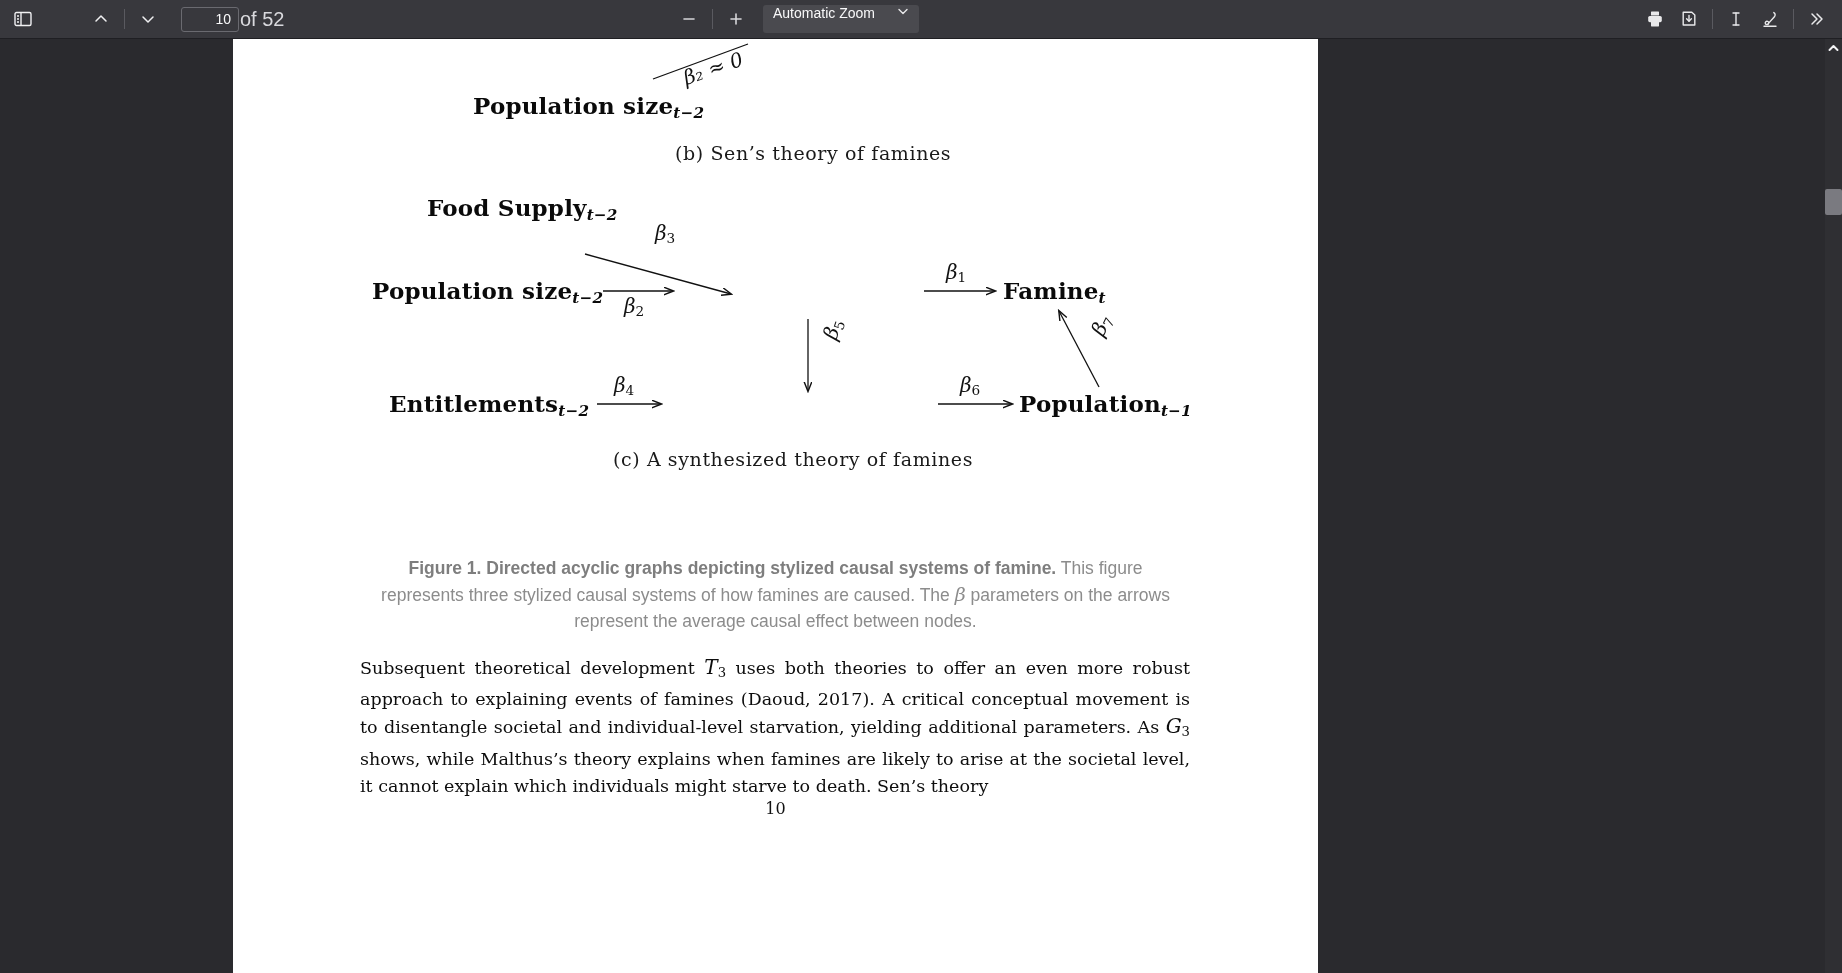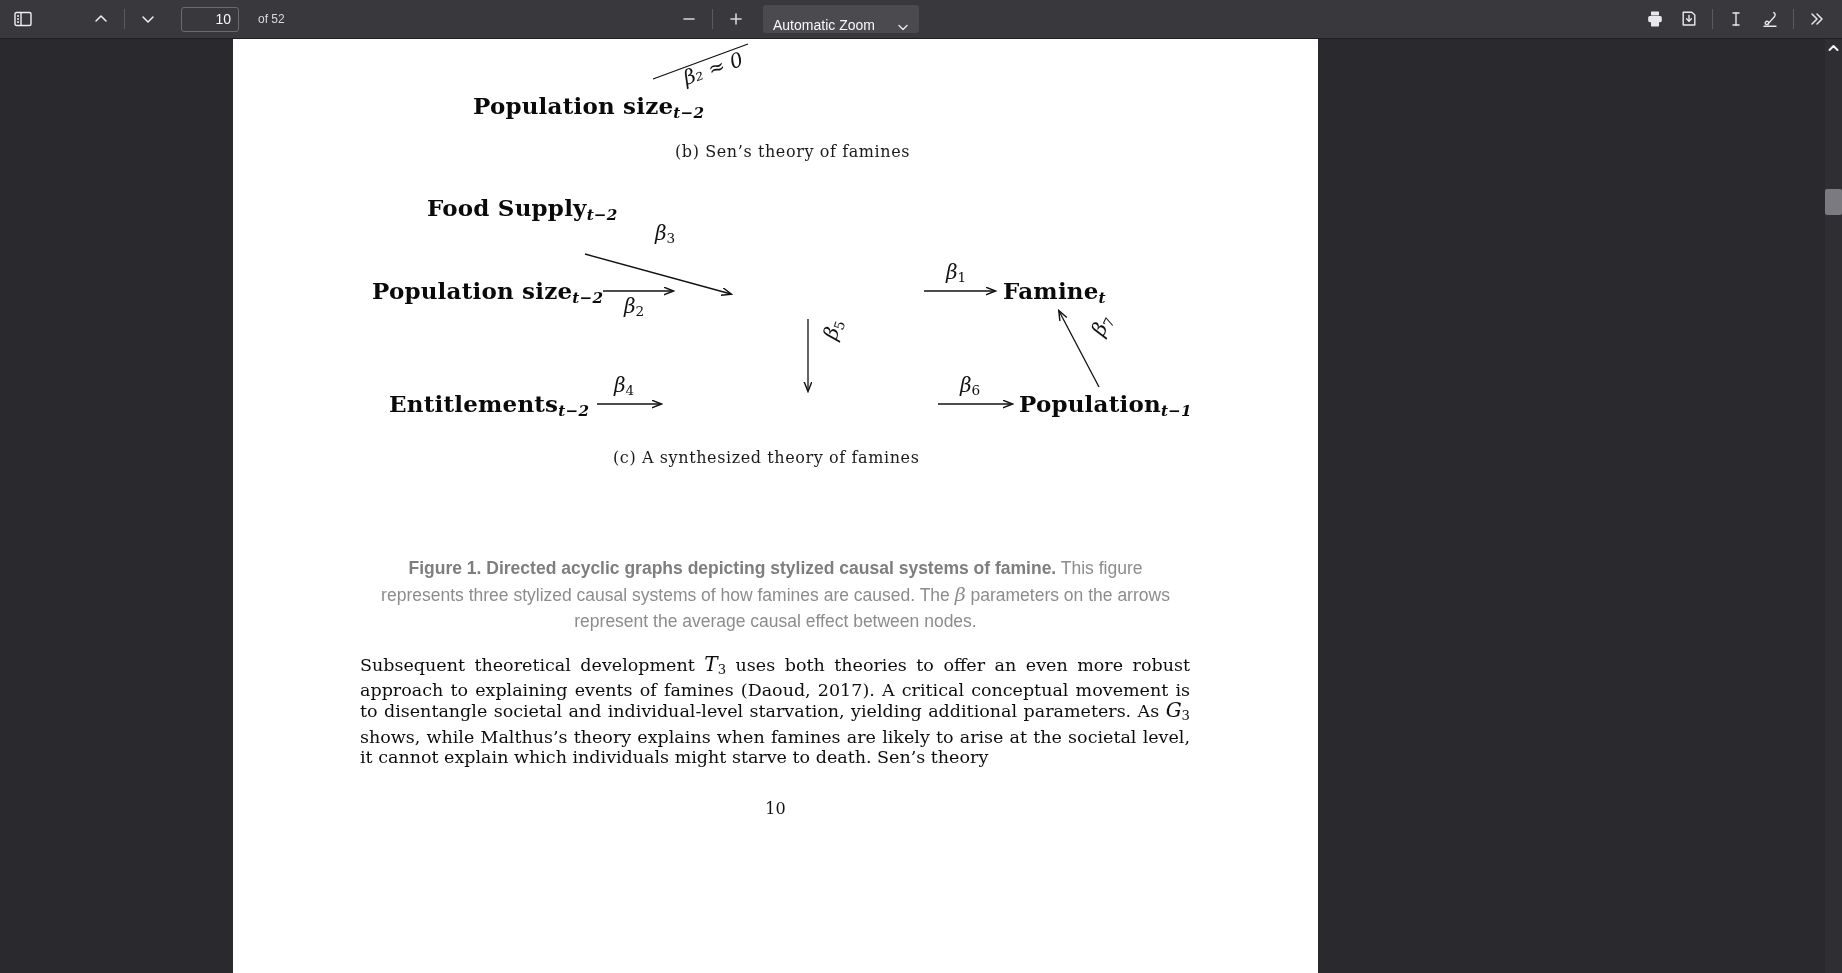--- a/index.html
+++ b/index.html
@@ -56,39 +56,39 @@
     color: #f9f9fa;
     font-family: "Liberation Sans", sans-serif;
     font-size: 14px;
     text-align: right;
     padding: 0 7px 0 4px;
     box-sizing: border-box;
     margin-left: 16px;
   }
   .page-total {
     color: #d9d9dd;
-    font-size: 12px;
-    margin-left: 19px;
+    font-size: 20px;
+    margin-left: 1px;
     white-space: nowrap;
   }
   .zoom-group {
     display: flex; align-items: center;
     position: absolute;
     left: 672px;
   }
   .zoom-select {
     height: 28px;
     min-width: 148px;
     background: #4a4a4f;
     border: none;
     border-radius: 3px;
     color: #f9f9fa;
     font-size: 14px;
     display: flex;
-    align-items: flex-end;
+    align-items: flex-start;
     padding: 0 10px;
     margin-left: 10px;
     justify-content: space-between;
     gap: 22px;
     box-sizing: border-box;
   }
   .right-tools {
     position: absolute;
     right: 8px;
     display: flex;
@@ -142,21 +142,21 @@
     font-family: "DejaVu Serif", "Liberation Serif", serif;
     font-style: italic;
     font-size: 20px;
     color: #111;
     white-space: nowrap;
   }
   .beta sub { font-size: 0.68em; vertical-align: -0.25em; font-style: normal; }
   .subcap {
     position: absolute;
     font-family: "DejaVu Serif", "Liberation Serif", serif;
-    font-size: 16px;
+    font-size: 19px;
     color: #1a1a1a;
     white-space: nowrap;
     letter-spacing: .6px;
   }
   .figcaption {
     position: absolute;
     left: 140px;
     top: 516px;
     width: 805px;
     text-align: center;
@@ -172,21 +172,21 @@
     font-size: 19px;
   }
 
   .body-text {
     position: absolute;
     left: 127px;
     top: 615px;
     width: 830px;
     font-family: "DejaVu Serif", "Liberation Serif", serif;
     font-size: 17.5px;
-    line-height: 20px;
+    line-height: 27px;
     color: #0d0d0d;
     text-align: justify;
   }
   .mathvar {
     font-family: "DejaVu Serif", "Liberation Serif", serif;
     font-style: italic;
     font-size: 20px;
   }
   .mathvar sub { font-style: normal; font-size: .66em; vertical-align: -.25em; }
 

